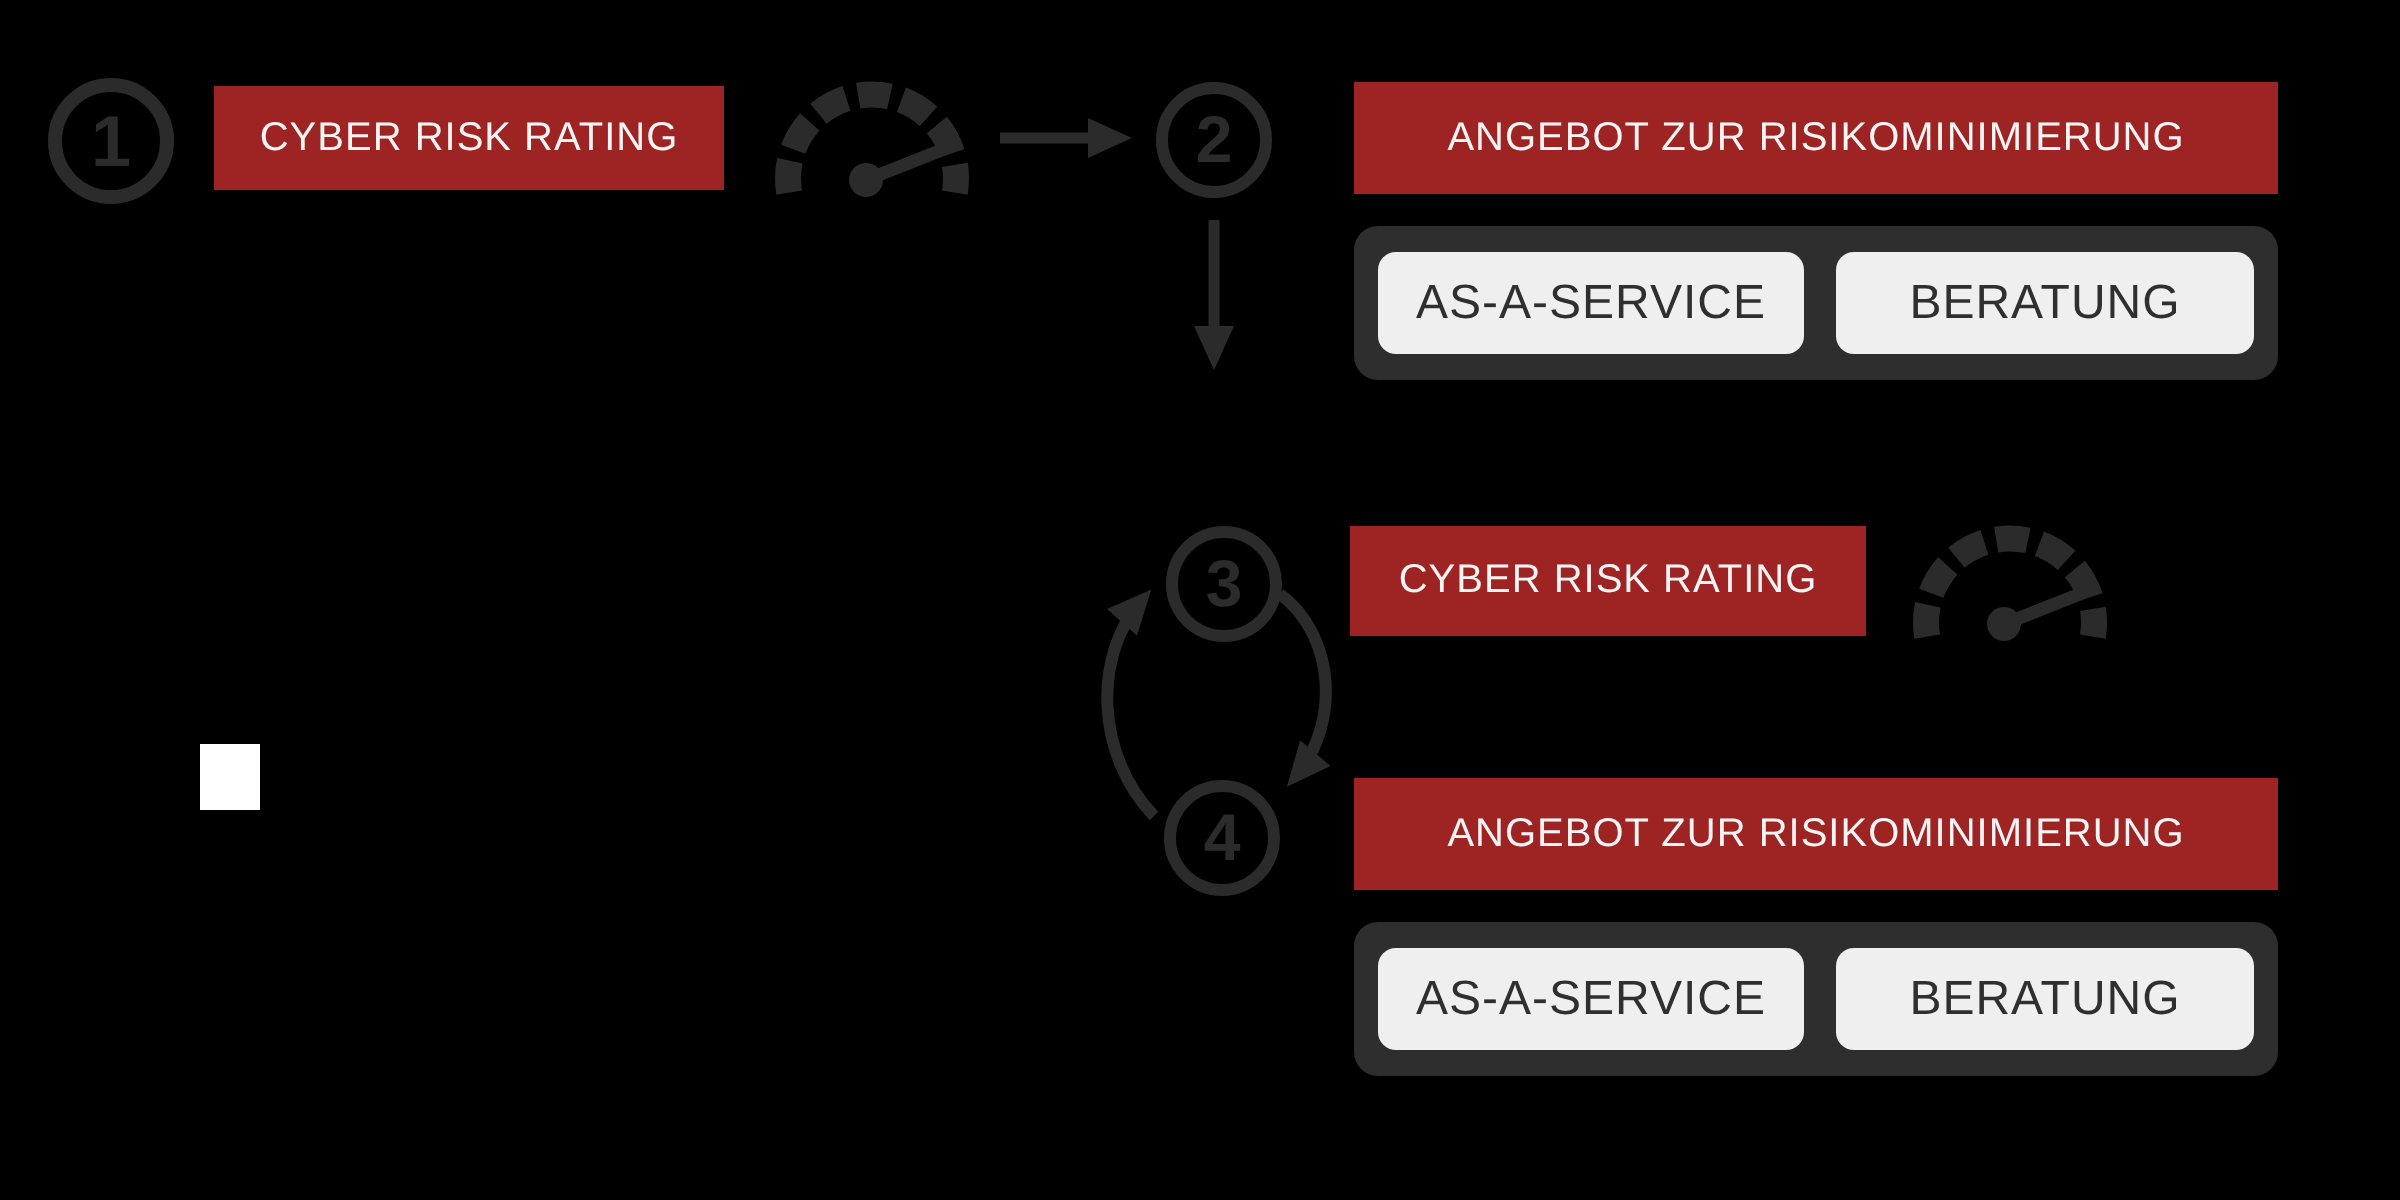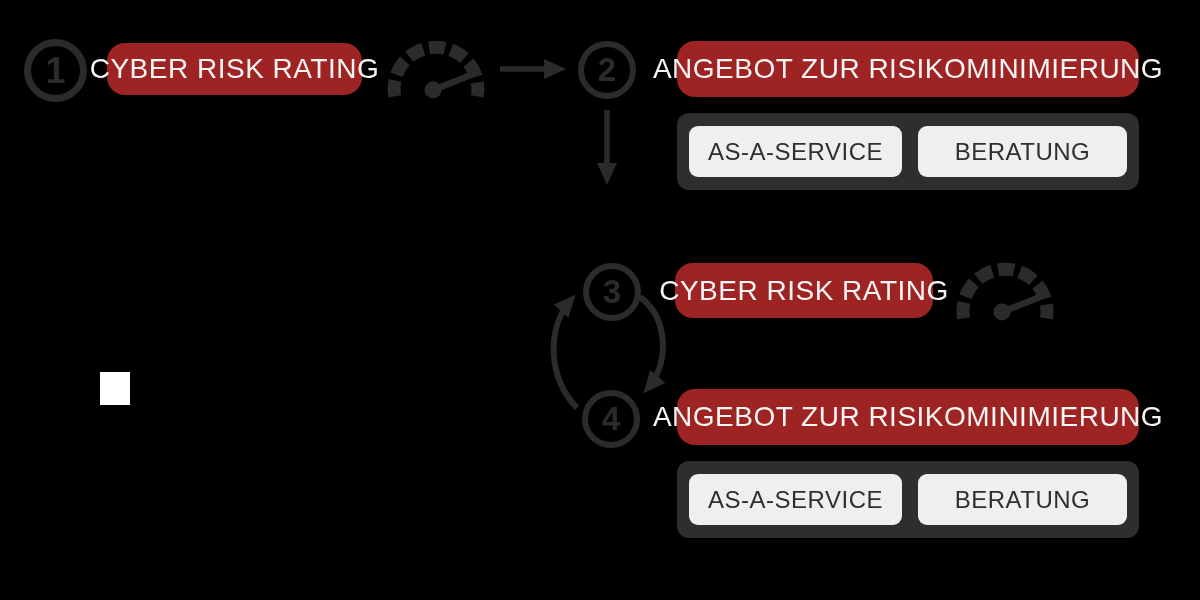--- a/index.html
+++ b/index.html
@@ -28,26 +28,26 @@
     align-items: center;
     justify-content: center;
   }
   .badge-lg { width: 63px; height: 63px; font-size: 36px; }
   .badge-md { width: 58px; height: 58px; border-width: 6px; font-size: 33px; }
 
   
   .red-btn {
     box-sizing: border-box;
     background: #9e2423;
-    border-radius: 18px;
+    border-radius: 0;
     color: #f6f4f4;
     display: flex;
     align-items: center;
     justify-content: center;
-    font-size: 28px;
+    font-size: 20px;
     letter-spacing: 0.5px;
     white-space: nowrap;
   }
 
   
   .opt-container {
     box-sizing: border-box;
     background: #2e2e2e;
     border-radius: 12px;
   }

